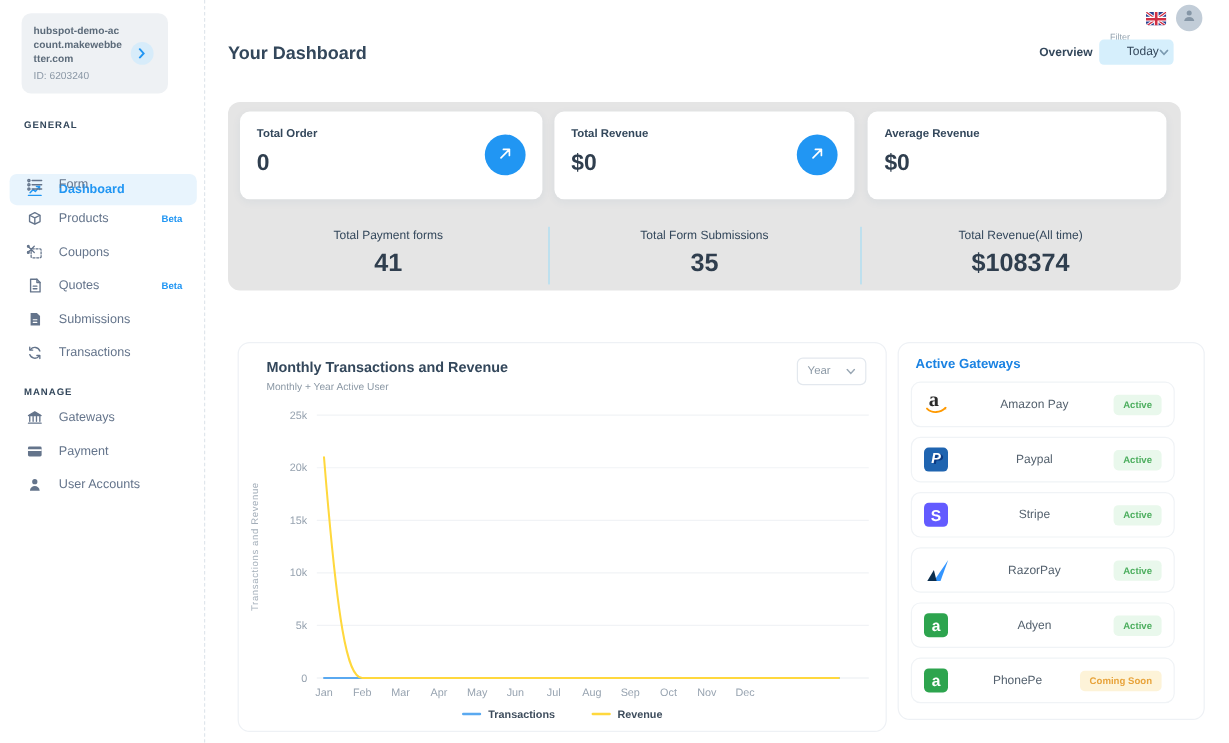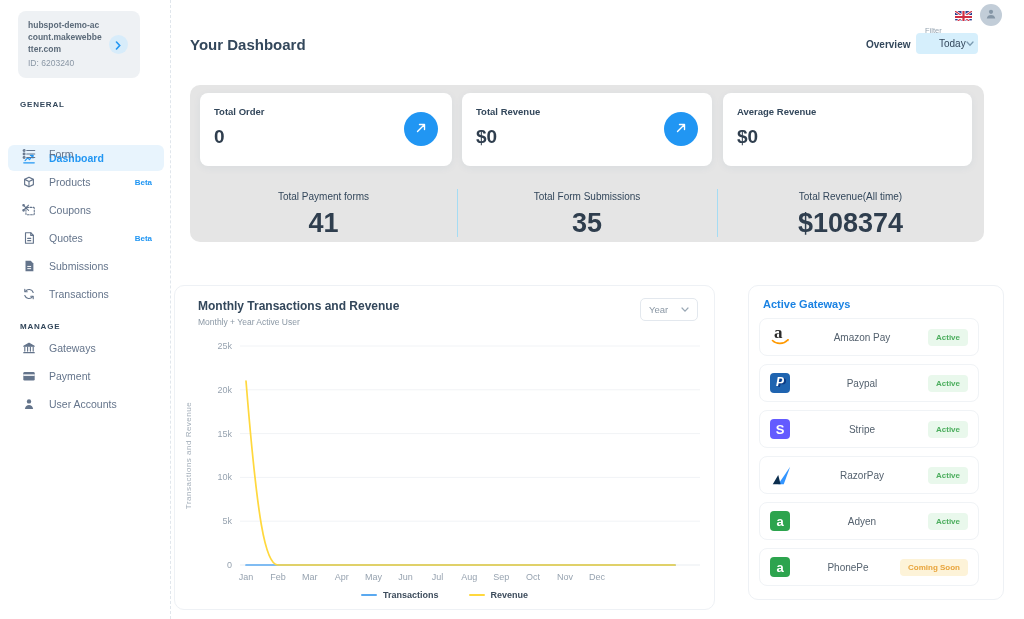--- a/index.html
+++ b/index.html
@@ -40,24 +40,24 @@
   .scard { position:absolute; top:8px; height:73px; background:#fff; border-radius:8px; box-shadow:0 2px 8px rgba(40,90,130,.06); padding:13px 14px; }
   .scard-0 { left:10px; width:252px; } .scard-1 { left:272px; width:250px; } .scard-2 { left:533px; width:249px; }
   .scard .scard-label { font-size:9.5px; font-weight:bold; color:#33475b; }
   .scard .scard-value { margin-top:9px; font-size:19px; font-weight:bold; color:#2f3e4e; }
   .arrow-btn { position:absolute; right:14px; top:19px; width:34px; height:34px; border-radius:50%; background:#2196f3; display:flex; align-items:center; justify-content:center; cursor:pointer; border:none; }
   .band-col { position:absolute; top:106px; height:46px; text-align:center; }
   .band-col-0 { left:0; width:267px; } .band-col-1 { left:267px; width:260px; } .band-col-2 { left:527px; width:267px; }
   .band-divider { position:absolute; top:104px; height:48px; width:1px; background:#a5dcf4; }
   .band-divider-0 { left:267px; } .band-divider-1 { left:527px; }
   .band-label { font-size:10px; color:#33475b; }
-  .band-value { margin-top:6px; font-size:27px; font-weight:bold; color:#2f3e4e; }
-
-  
-  .chart-card { position:absolute; left:174px; top:285px; width:541px; height:325px; background:#fff; border:1px solid #eef1f5; border-radius:10px; }
+  .band-value { margin-top:6px; font-size:21px; font-weight:bold; color:#2f3e4e; }
+
+  
+  .chart-card { position:absolute; left:198px; top:285px; width:541px; height:325px; background:#fff; border:1px solid #eef1f5; border-radius:10px; }
   .chart-title { position:absolute; left:23px; top:13px; font-size:12px; font-weight:bold; color:#33475b; }
   .chart-subtitle { position:absolute; left:23px; top:31px; font-size:8.5px; color:#8b98a5; }
   .chart-filter { position:absolute; right:16px; top:12px; width:58px; height:23px; border:1px solid #e3e8ee; border-radius:5px; display:flex; align-items:center; padding:0 8px; cursor:pointer; background:#fff; }
   .chart-filter .filter-value { font-size:9.5px; color:#8b98a5; }
   .chart-filter .chev { margin-left:auto; }
   .chart-svg { position:absolute; left:0; top:50px; width:541px; height:250px; }
   .legend { position:absolute; left:0; bottom:9px; width:100%; display:flex; justify-content:center; gap:30px; }
   .legend-item { display:flex; align-items:center; gap:6px; cursor:pointer; }
   .legend-swatch { width:16px; height:2.5px; border-radius:2px; display:inline-block; }
   .legend-label { font-size:9px; font-weight:bold; color:#3d4c5c; }

